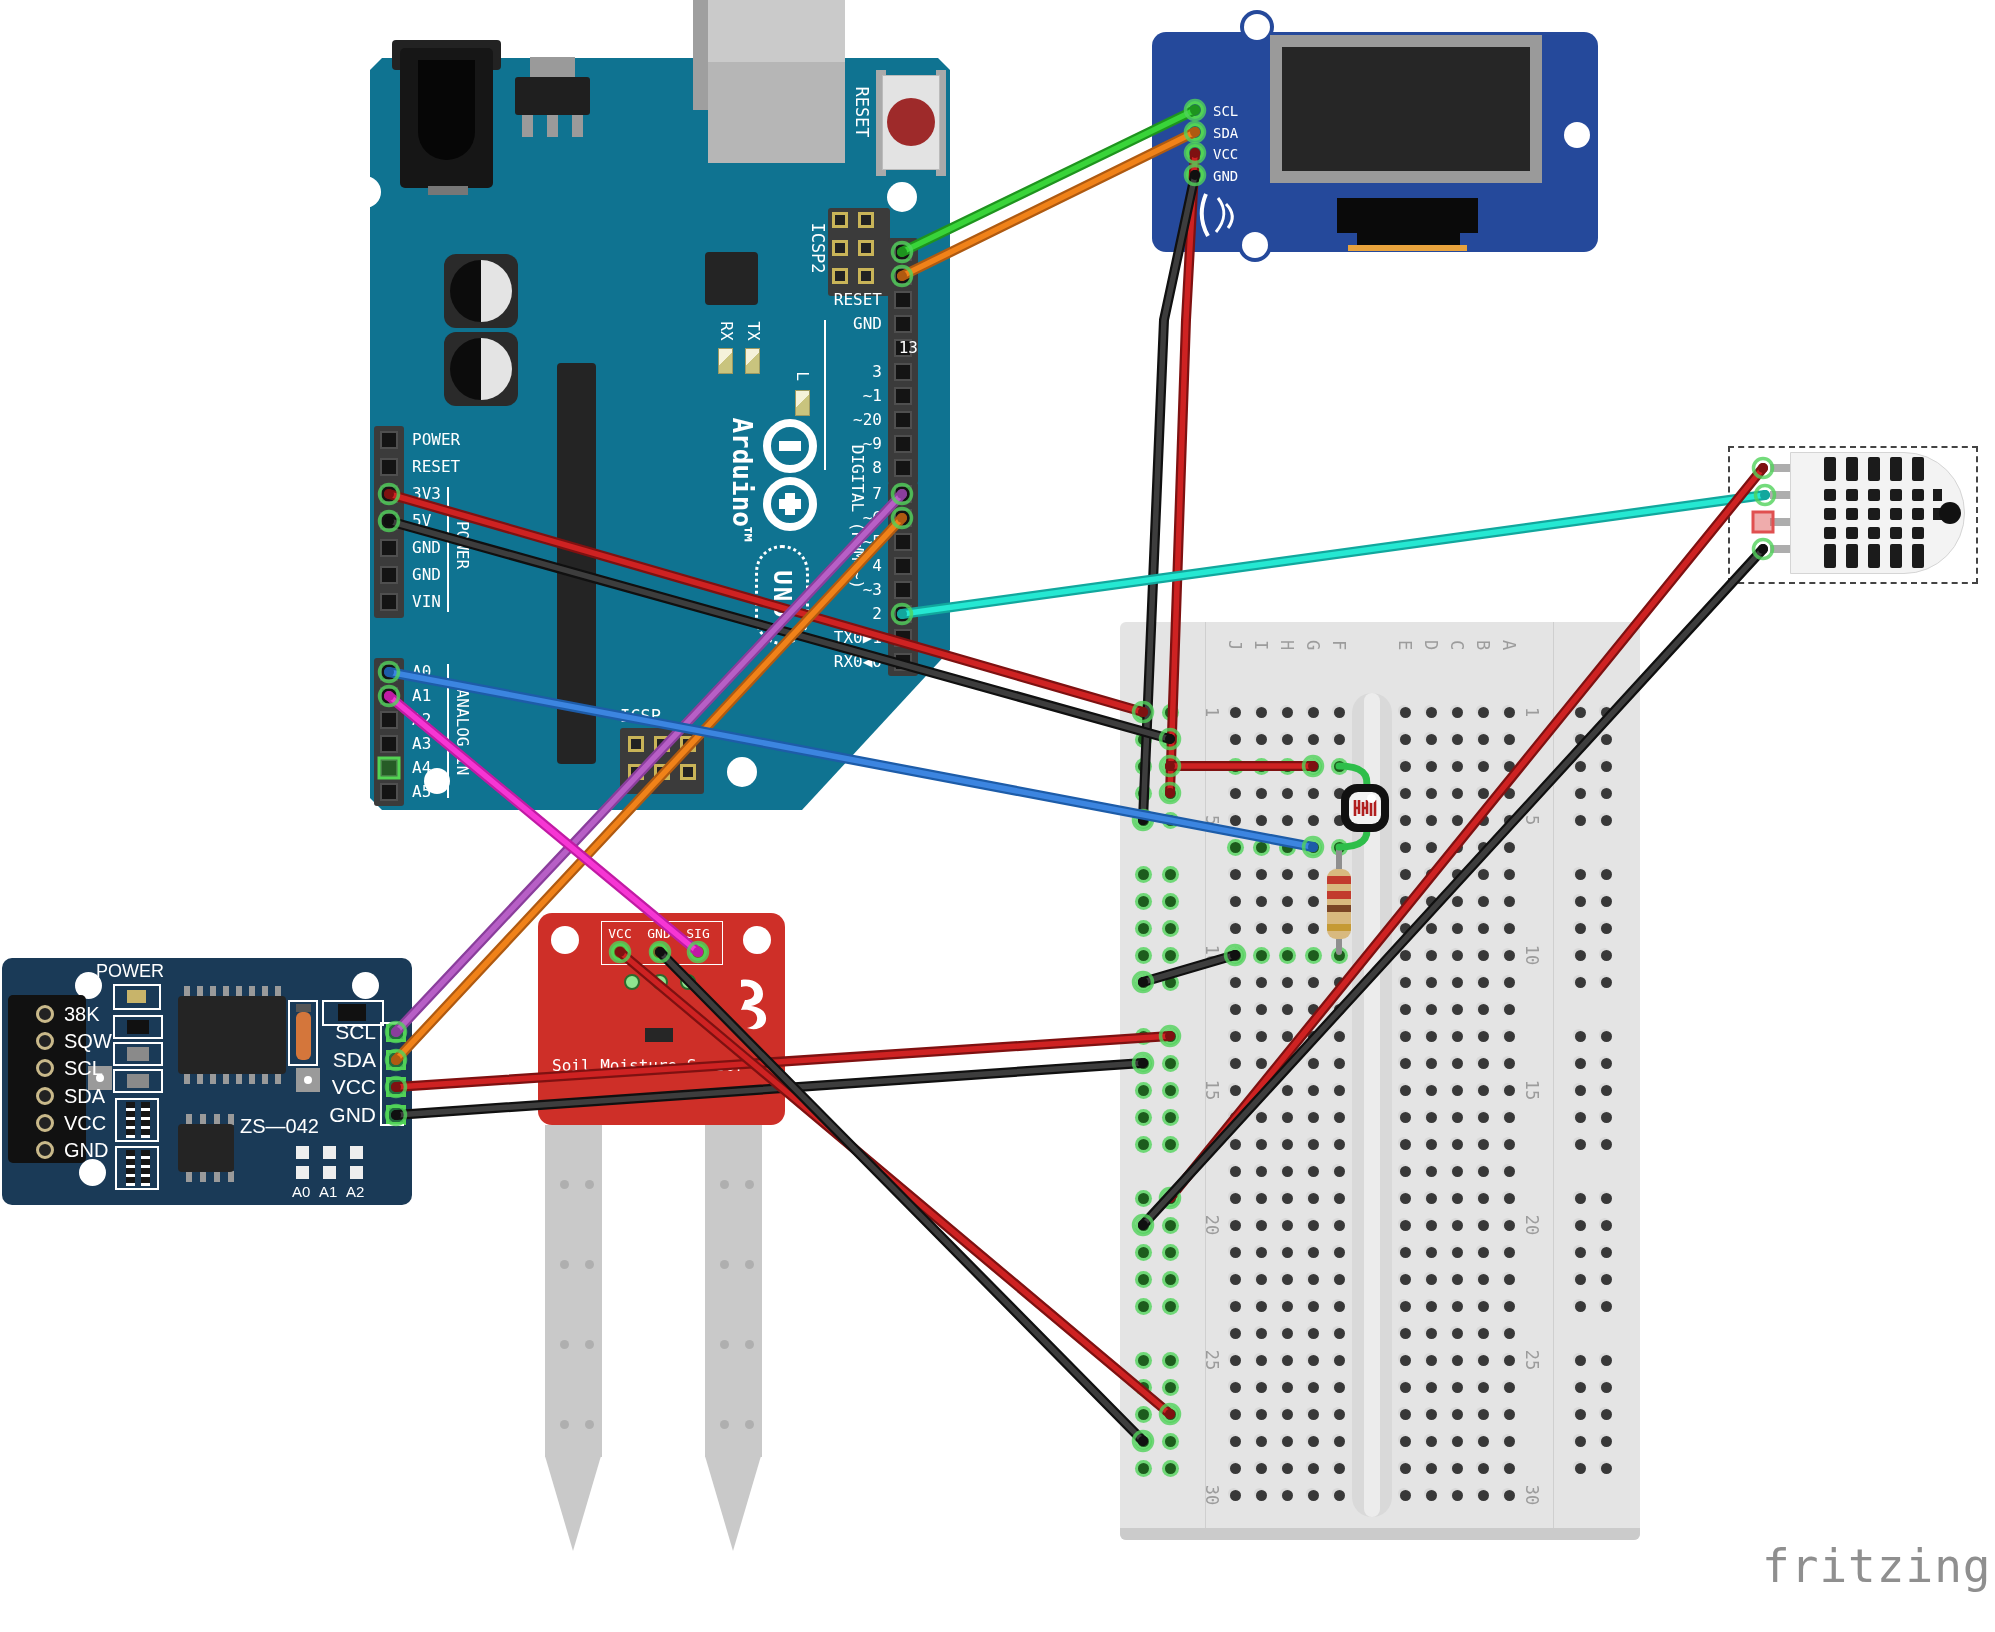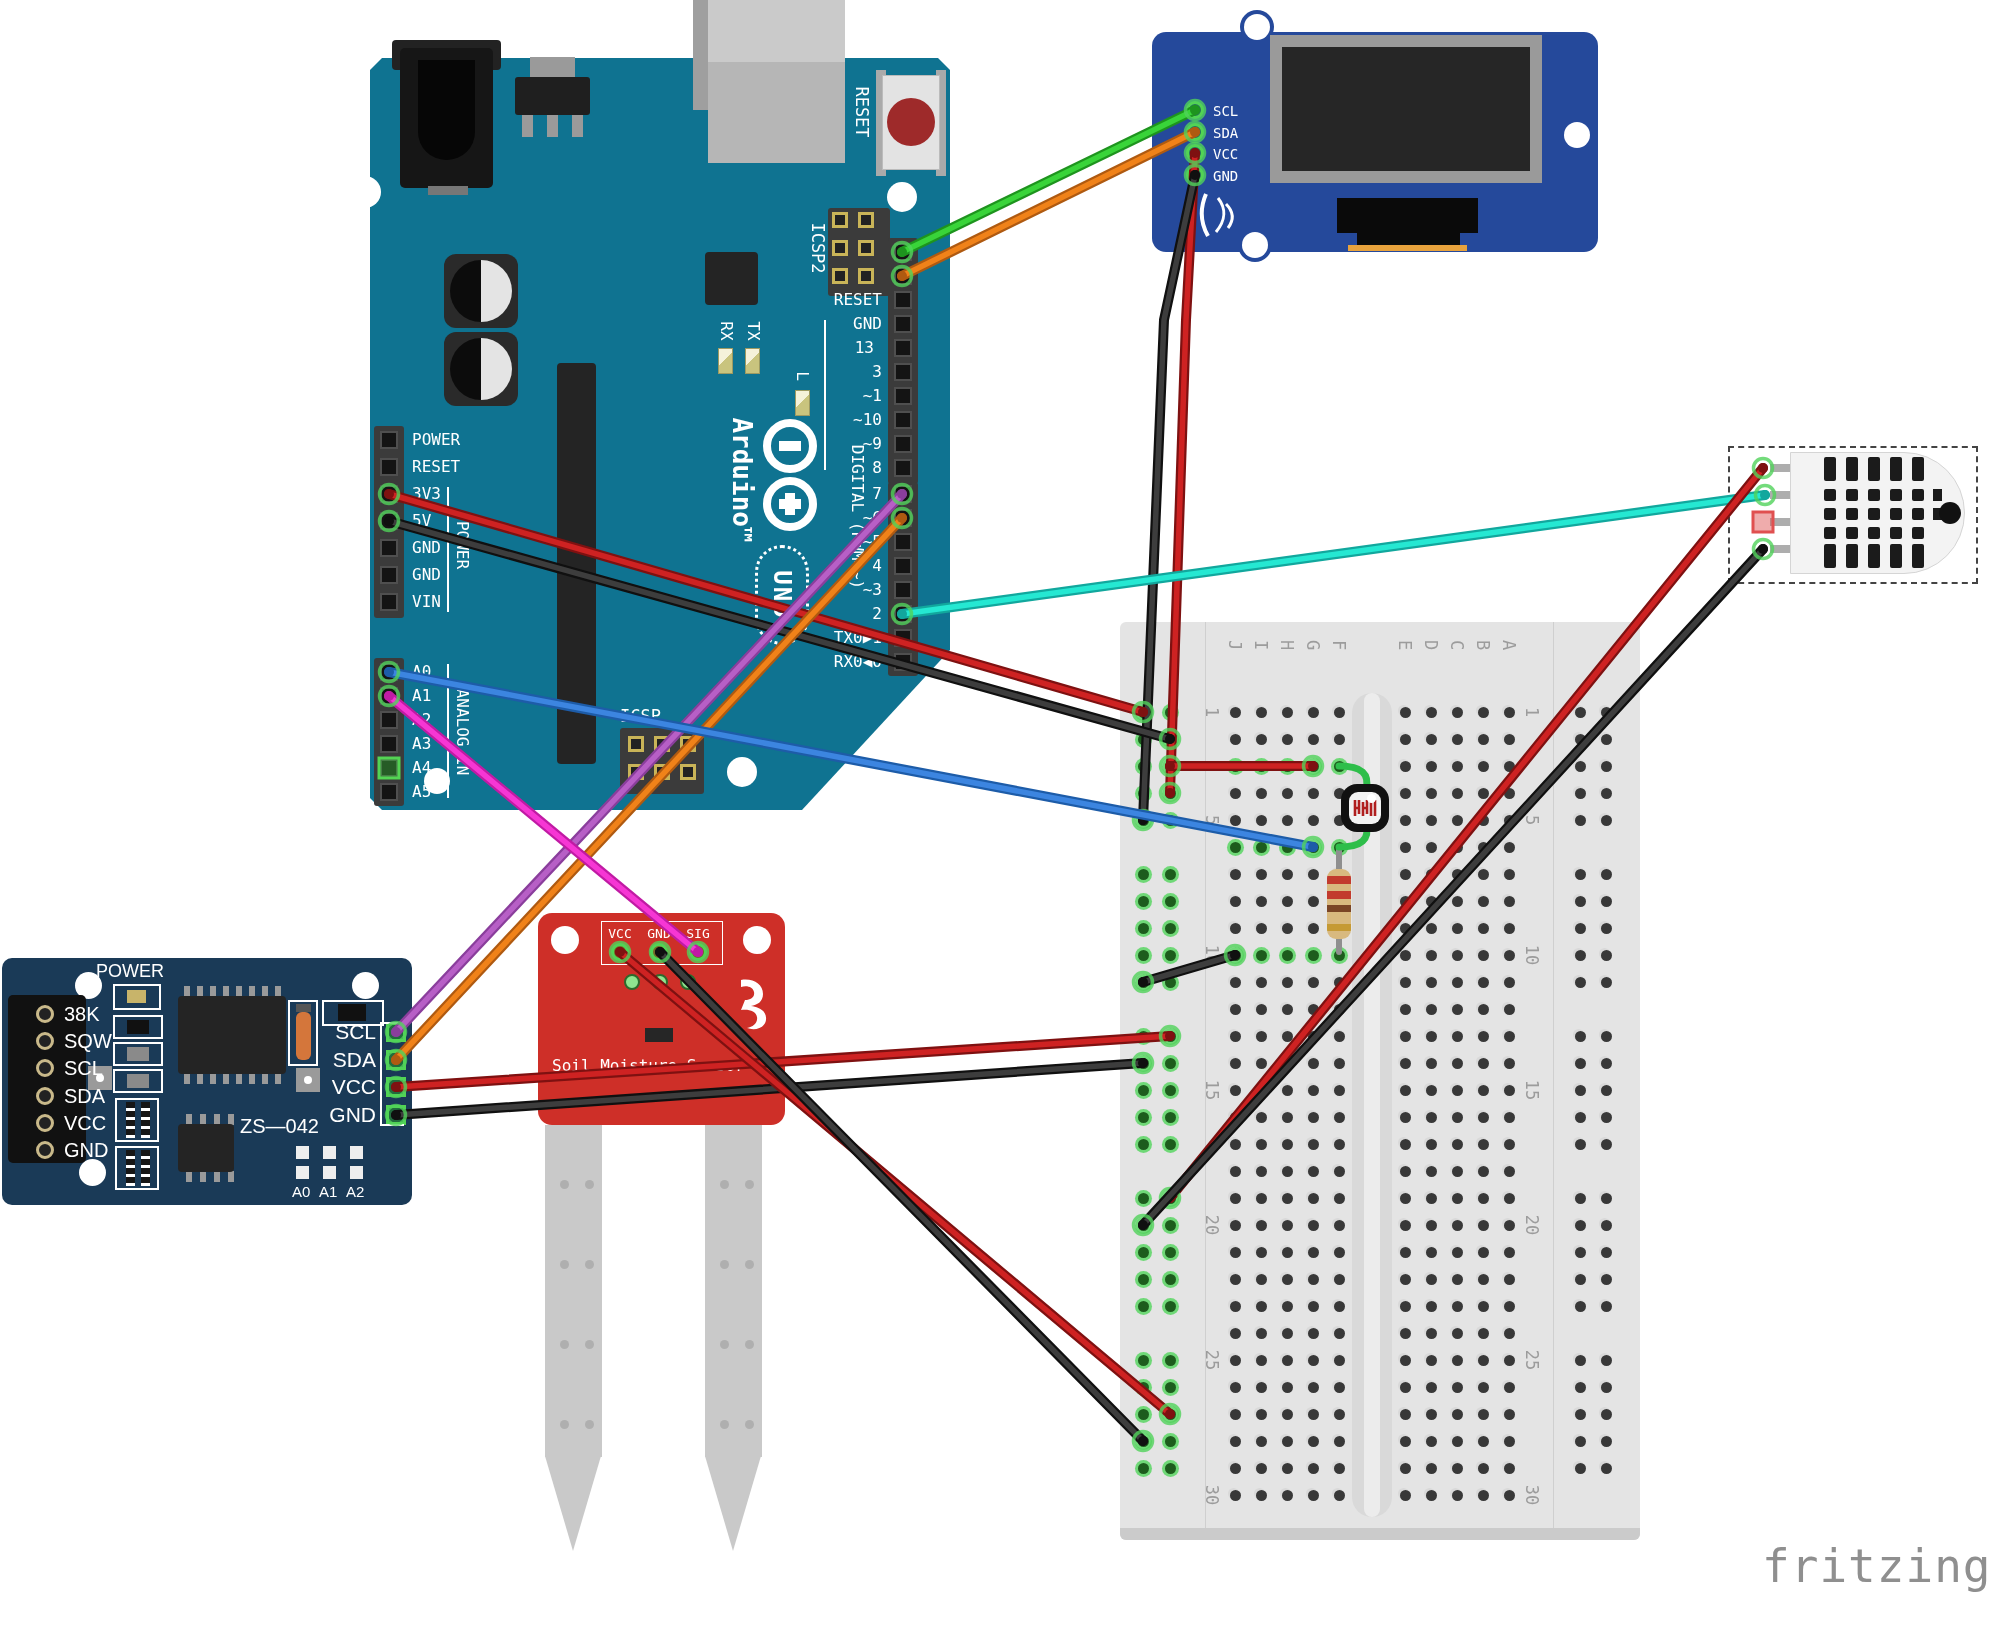--- a/index.html
+++ b/index.html
@@ -133,27 +133,27 @@
     <div class="strip" style="left:374px;top:426px;width:30px;height:192px;"></div>
     <div class="strip" style="left:374px;top:658px;width:30px;height:148px;"></div>
     <div id="gen-ard">
         <div class="pinsq" style="position:absolute;left:894px;top:243px;"></div>
         <div class="pinsq" style="position:absolute;left:894px;top:267px;"></div>
         <div class="pinsq" style="position:absolute;left:894px;top:291px;"></div>
         <div class="rlabel" style="position:absolute;left:820px;top:292px;">RESET</div>
         <div class="pinsq" style="position:absolute;left:894px;top:315px;"></div>
         <div class="rlabel" style="position:absolute;left:820px;top:316px;">GND</div>
         <div class="pinsq" style="position:absolute;left:894px;top:339px;"></div>
-        <div class="rlabel" style="position:absolute;left:812px;top:340px;">13</div>
+        <div class="rlabel" style="position:absolute;left:856px;top:340px;">13</div>
         <div class="pinsq" style="position:absolute;left:894px;top:363px;"></div>
         <div class="rlabel" style="position:absolute;left:820px;top:364px;">3</div>
         <div class="pinsq" style="position:absolute;left:894px;top:387px;"></div>
         <div class="rlabel" style="position:absolute;left:820px;top:388px;">~1</div>
         <div class="pinsq" style="position:absolute;left:894px;top:411px;"></div>
-        <div class="rlabel" style="position:absolute;left:820px;top:412px;">~10</div>
+        <div class="rlabel" style="position:absolute;left:820px;top:412px;">~20</div>
         <div class="pinsq" style="position:absolute;left:894px;top:435px;"></div>
         <div class="rlabel" style="position:absolute;left:820px;top:436px;">~9</div>
         <div class="pinsq" style="position:absolute;left:894px;top:459px;"></div>
         <div class="rlabel" style="position:absolute;left:820px;top:460px;">8</div>
         <div class="pinsq" style="position:absolute;left:894px;top:485px;"></div>
         <div class="rlabel" style="position:absolute;left:820px;top:486px;">7</div>
         <div class="pinsq" style="position:absolute;left:894px;top:509px;"></div>
         <div class="rlabel" style="position:absolute;left:820px;top:510px;">~6</div>
         <div class="pinsq" style="position:absolute;left:894px;top:533px;"></div>
         <div class="rlabel" style="position:absolute;left:820px;top:534px;">~5</div>

